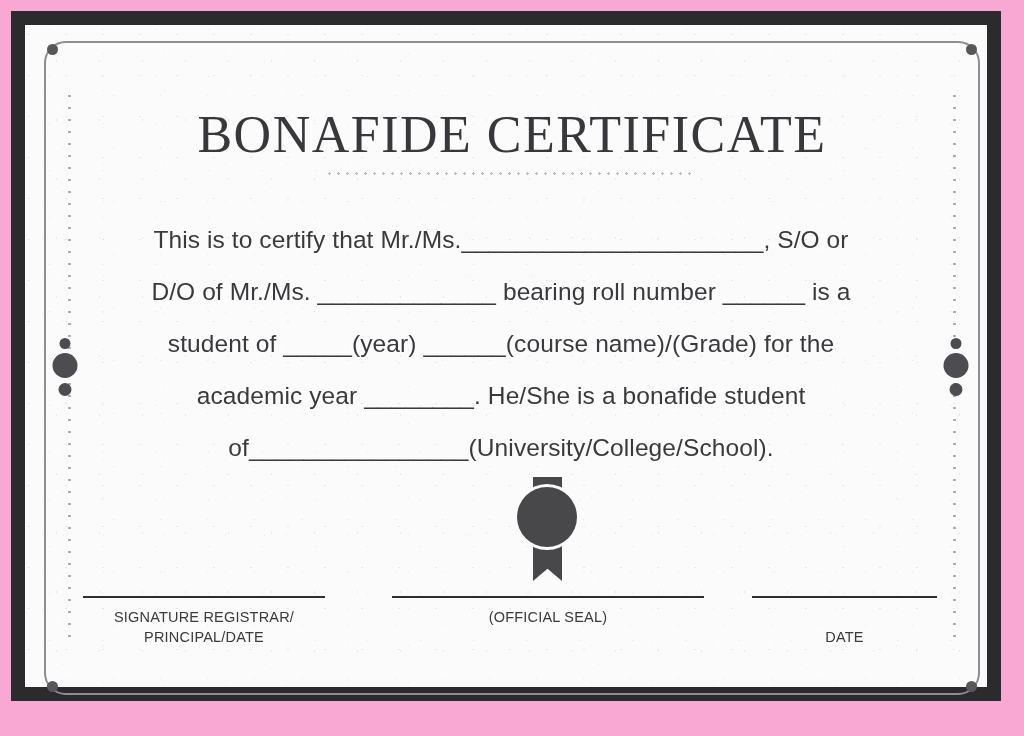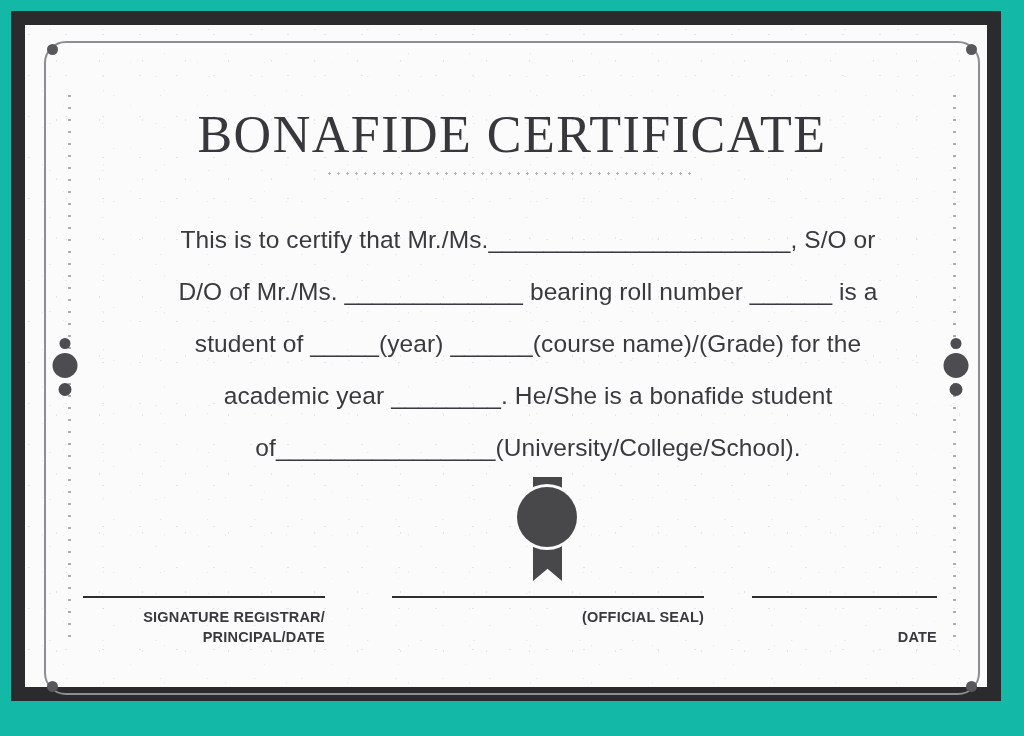--- a/index.html
+++ b/index.html
@@ -9,21 +9,21 @@
     background: #ffffff;
   }
   body {
     font-family: "Liberation Sans", sans-serif;
   }
 
   .page {
     position: relative;
     width: 1024px;
     height: 736px;
-    background: #14b8a6;
+    background: #f9a8d4;
     overflow: hidden;
   }
 
   
   .outer-border {
     position: absolute;
     left: 11px;
     top: 11px;
     width: 990px;
     height: 690px;
@@ -129,21 +129,21 @@
     width: 366px;
     height: 3px;
     background-image: radial-gradient(circle, #b6b6bb 1.1px, transparent 1.3px);
     background-size: 9px 3px;
     background-repeat: repeat-x;
   }
 
   
   .body-text {
     position: absolute;
-    left: 111px;
+    left: 84px;
     top: 214px;
     width: 834px;
     text-align: center;
     font-size: 24.5px;
     line-height: 52px;
     color: #3a3a3e;
     letter-spacing: 0.1px;
   }
   .body-text .line {
     display: block;
@@ -195,23 +195,23 @@
   .sig-block.center { left: 392px; width: 312px; }
   .sig-block.right  { left: 752px; width: 185px; }
 
   .sig-line {
     width: 100%;
     height: 2px;
     background: #2e2e31;
   }
   .sig-label {
     margin-top: 9px;
-    text-align: right;
+    text-align: center;
     font-size: 14.5px;
-    font-weight: bold;
+    font-weight: normal;
     line-height: 20px;
     letter-spacing: 0.2px;
     color: #3a3a3e;
   }
   .sig-label .l {
     display: block;
     white-space: nowrap;
   }
   .sig-block.right .sig-label { margin-top: 29px; }
 </style>

